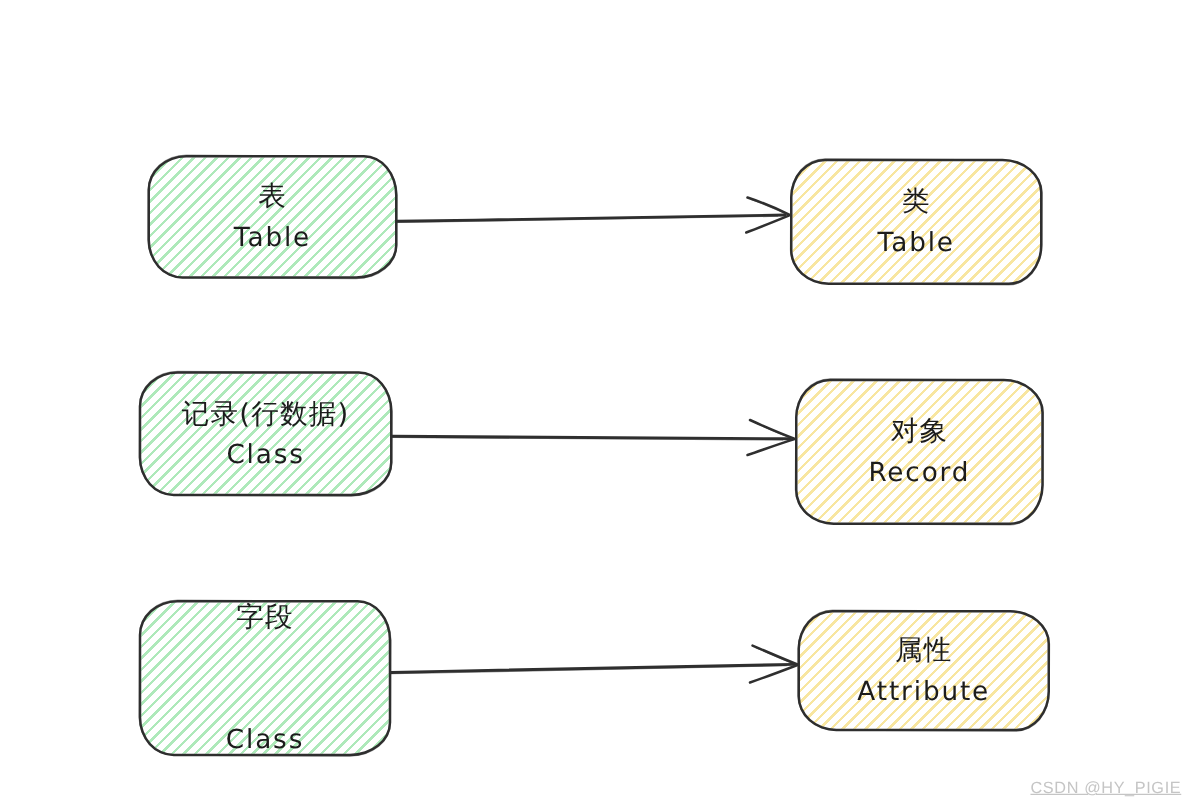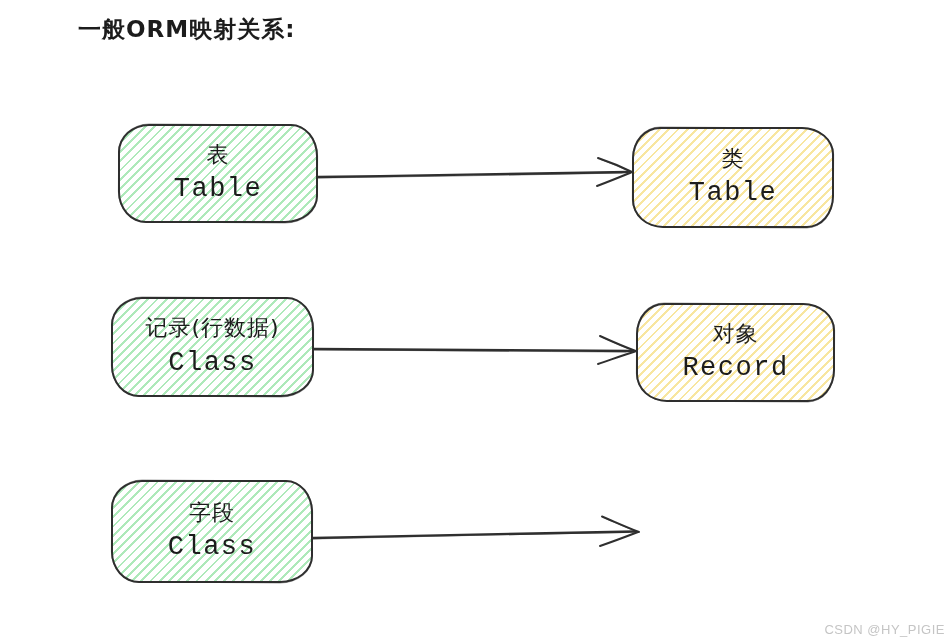--- a/index.html
+++ b/index.html
@@ -61,58 +61,57 @@
   .node.yellow{
     background-image:repeating-linear-gradient(135deg,
       transparent 0 4.5px, var(--yellow-fill) 4.5px 6.5px);
     border-radius:28px 32px 27px 31px / 31px 27px 32px 28px;
   }
   .node .zh{
     font-size:22px;
     letter-spacing:1px;
   }
   .node .en{
-    font-size:27px;
+    font-size:21px;
     letter-spacing:1.5px;
-    font-family:Liberation Mono, monospace;
   }
   .arrow{
     position:absolute;
     overflow:visible;
   }
   .arrow path{
     fill:none;
     stroke:var(--stroke);
     stroke-linecap:round;
   }
   .watermark{
     position:absolute;
     right:7px;bottom:5px;
     font-size:13px;
     color:var(--watermark-color);
     font-family:"Liberation Sans","DejaVu Sans",sans-serif;
     letter-spacing:.5px;
+    text-decoration:underline;
   }
   
   #node-table     {left:118px;top:124px;width:200px;height:99px;}
   #node-class     {left:632px;top:127px;width:202px;height:101px;}
   #node-record    {left:111px;top:297px;width:203px;height:100px;}
-  #node-object    {left:636px;top:303px;width:199px;height:99px;}
-  #node-field     {left:111px;top:480px;width:202px;height:103px;}
+  #node-object    {left:636px;top:303px;width:199px;height:117px;}
+  #node-field     {left:111px;top:480px;width:202px;height:125px;justify-content:space-between;}
   #node-attribute {left:638px;top:488px;width:202px;height:97px;}
   #arrow-1{left:312px;top:150px;}
   #arrow-2{left:308px;top:326px;}
   #arrow-3{left:307px;top:508px;}
 </style>
 </head>
 <body>
 
 <div class="canvas">
 
-  <div class="title">一般ORM映射关系:</div>
 
   <div class="node green" id="node-table">
     <div class="zh">表</div>
     <div class="en">Table</div>
   </div>
 
   <svg class="arrow" id="arrow-1" width="330" height="48" viewBox="0 0 330 48">
     <path d="M6,27 C110,25.5 215,24 316,22" stroke-width="2.3"></path>
     <path d="M6,28 C110,26.5 215,25 310,23" stroke-width="1" opacity="0.55"></path>
     <path d="M286,8 C298,12 310,17 321,22.5" stroke-width="2"></path>
@@ -149,16 +148,20 @@
   </div>
 
   <svg class="arrow" id="arrow-3" width="338" height="52" viewBox="0 0 338 52">
     <path d="M6,30 C115,27.5 225,25 328,23.5" stroke-width="2.3"></path>
     <path d="M6,31 C115,28.5 225,26 322,24.5" stroke-width="1" opacity="0.55"></path>
     <path d="M295,8.5 C307,13.5 318,18.5 332,24" stroke-width="2"></path>
     <path d="M298,10 C308,14.5 318,19.5 330,23.5" stroke-width="1.1" opacity="0.6"></path>
     <path d="M293,38 C306,33.5 318,29 331,24" stroke-width="2"></path>
   </svg>
 
+  <div class="node yellow" id="node-attribute">
+    <div class="zh">属性</div>
+    <div class="en">Attribute</div>
+  </div>
 
   <div class="watermark">CSDN @HY_PIGIE</div>
 
 </div>
 
 </body></html>

